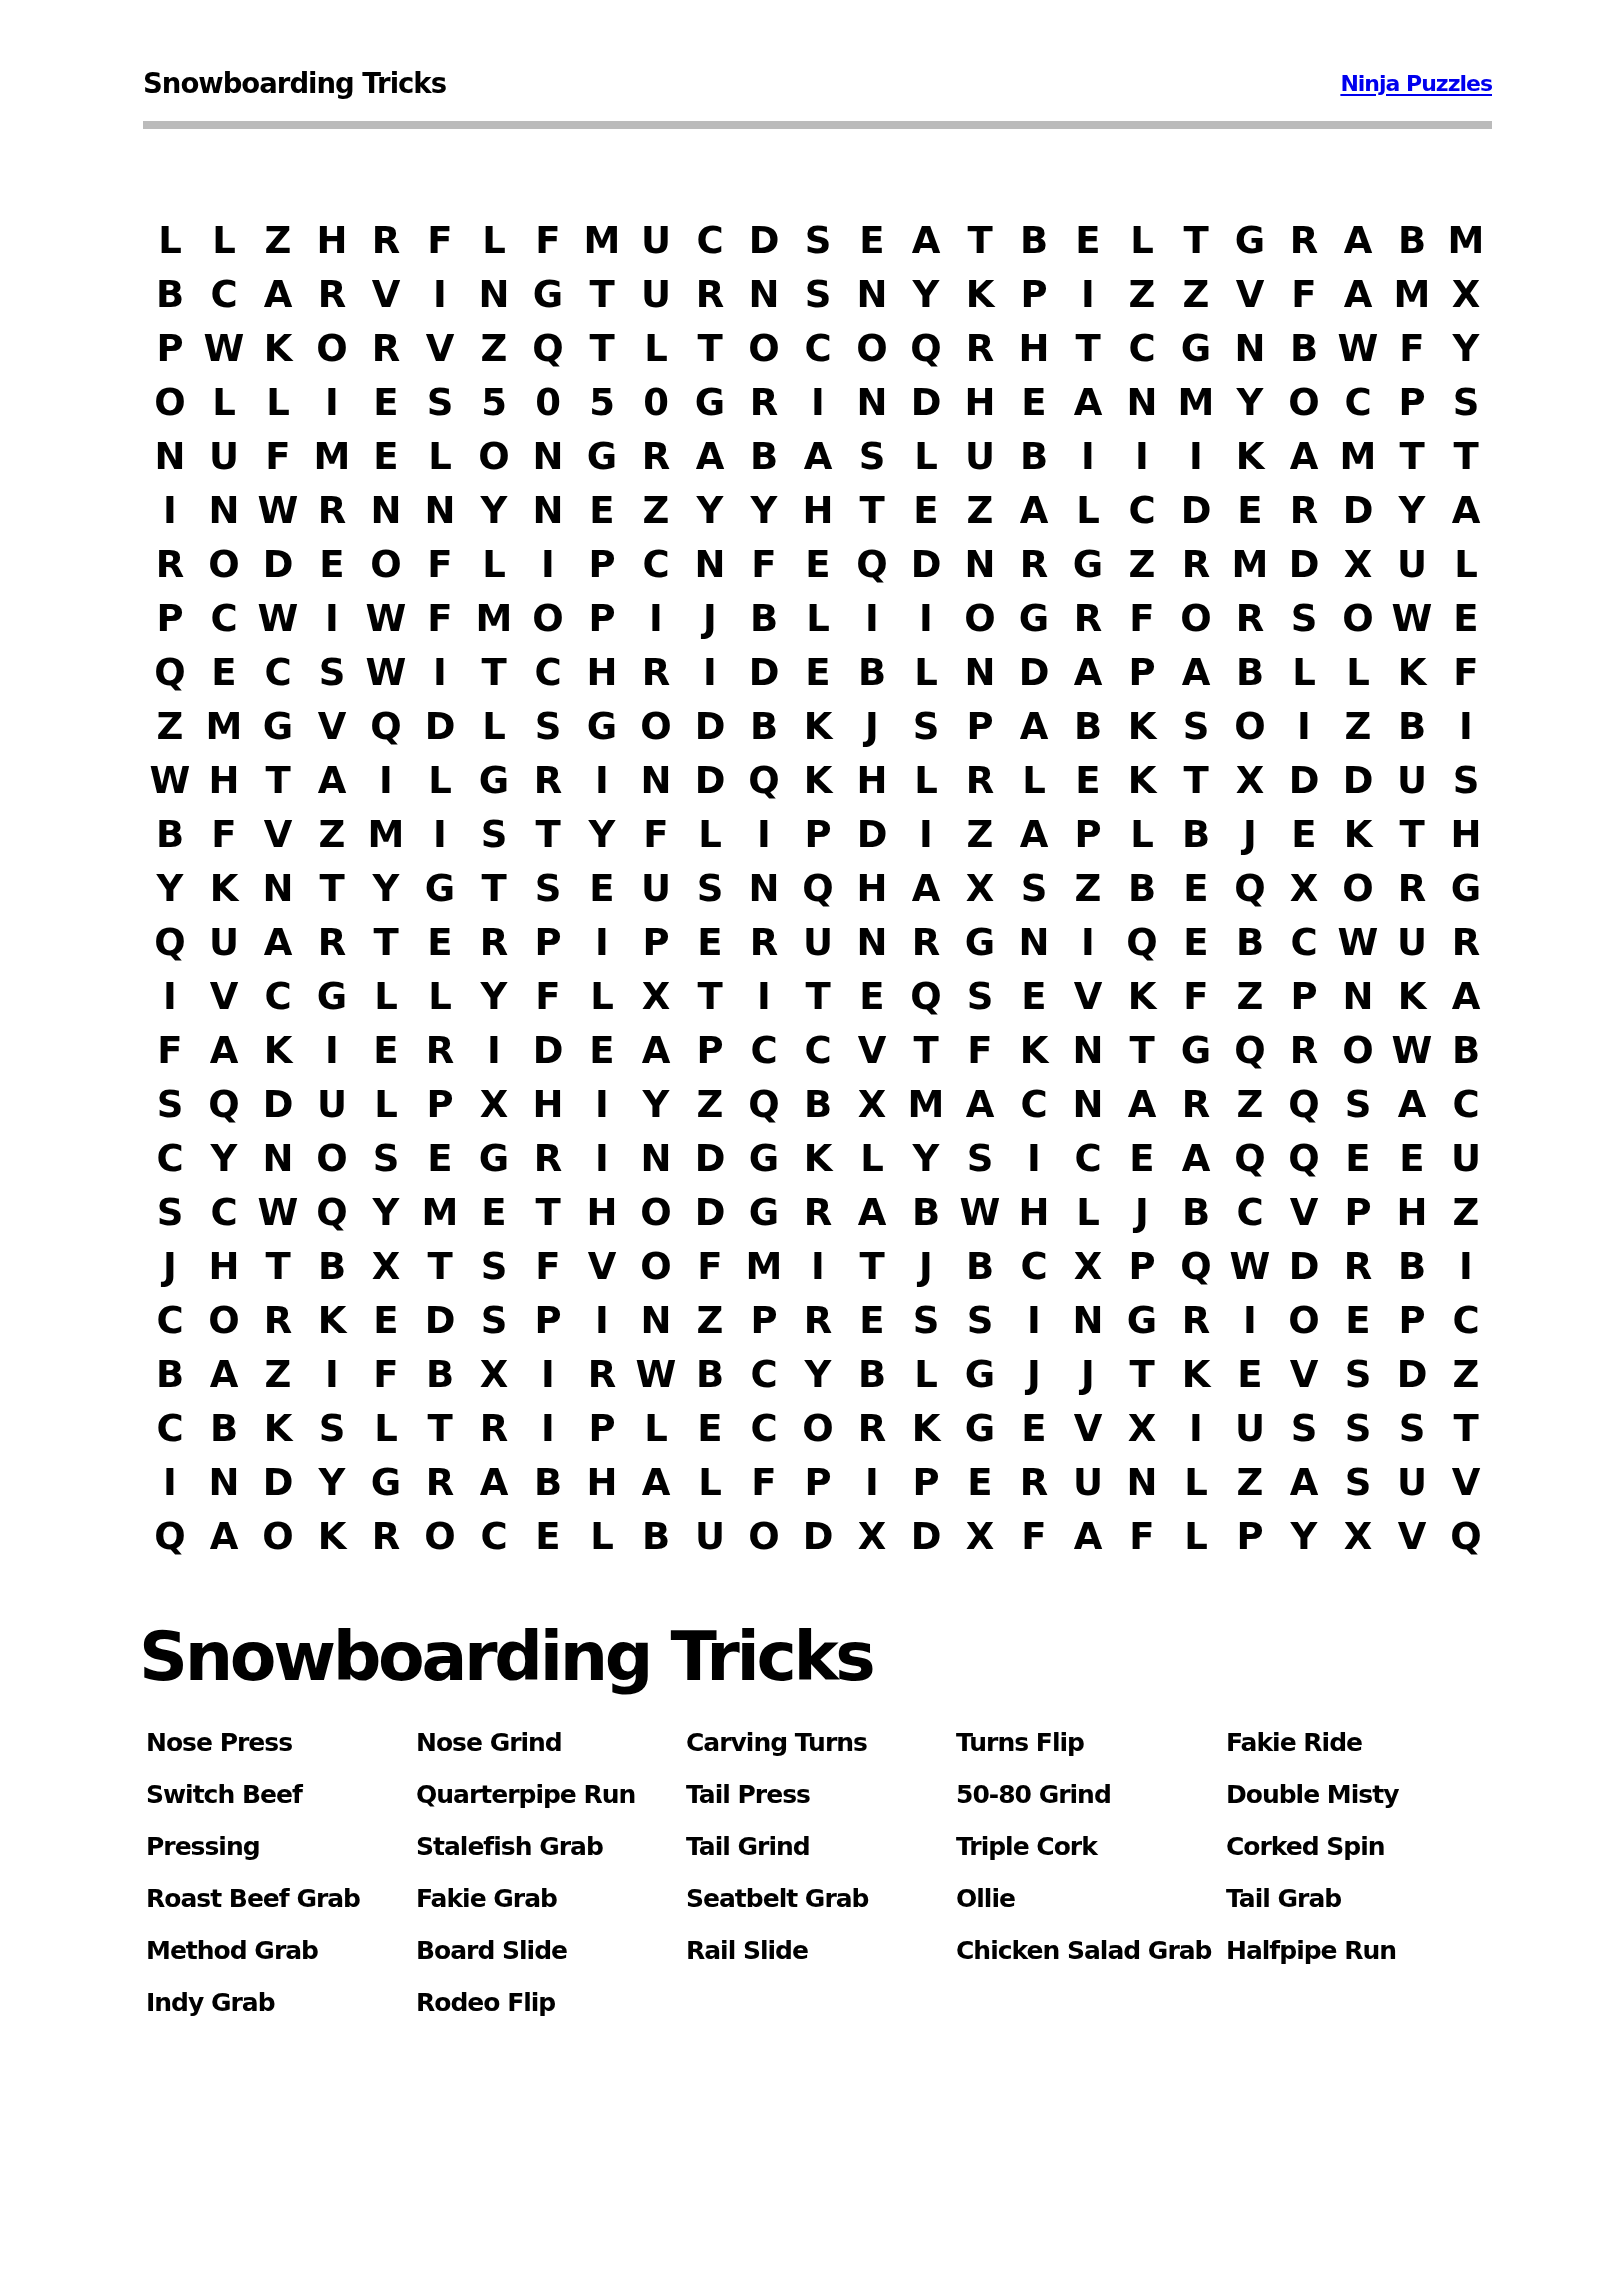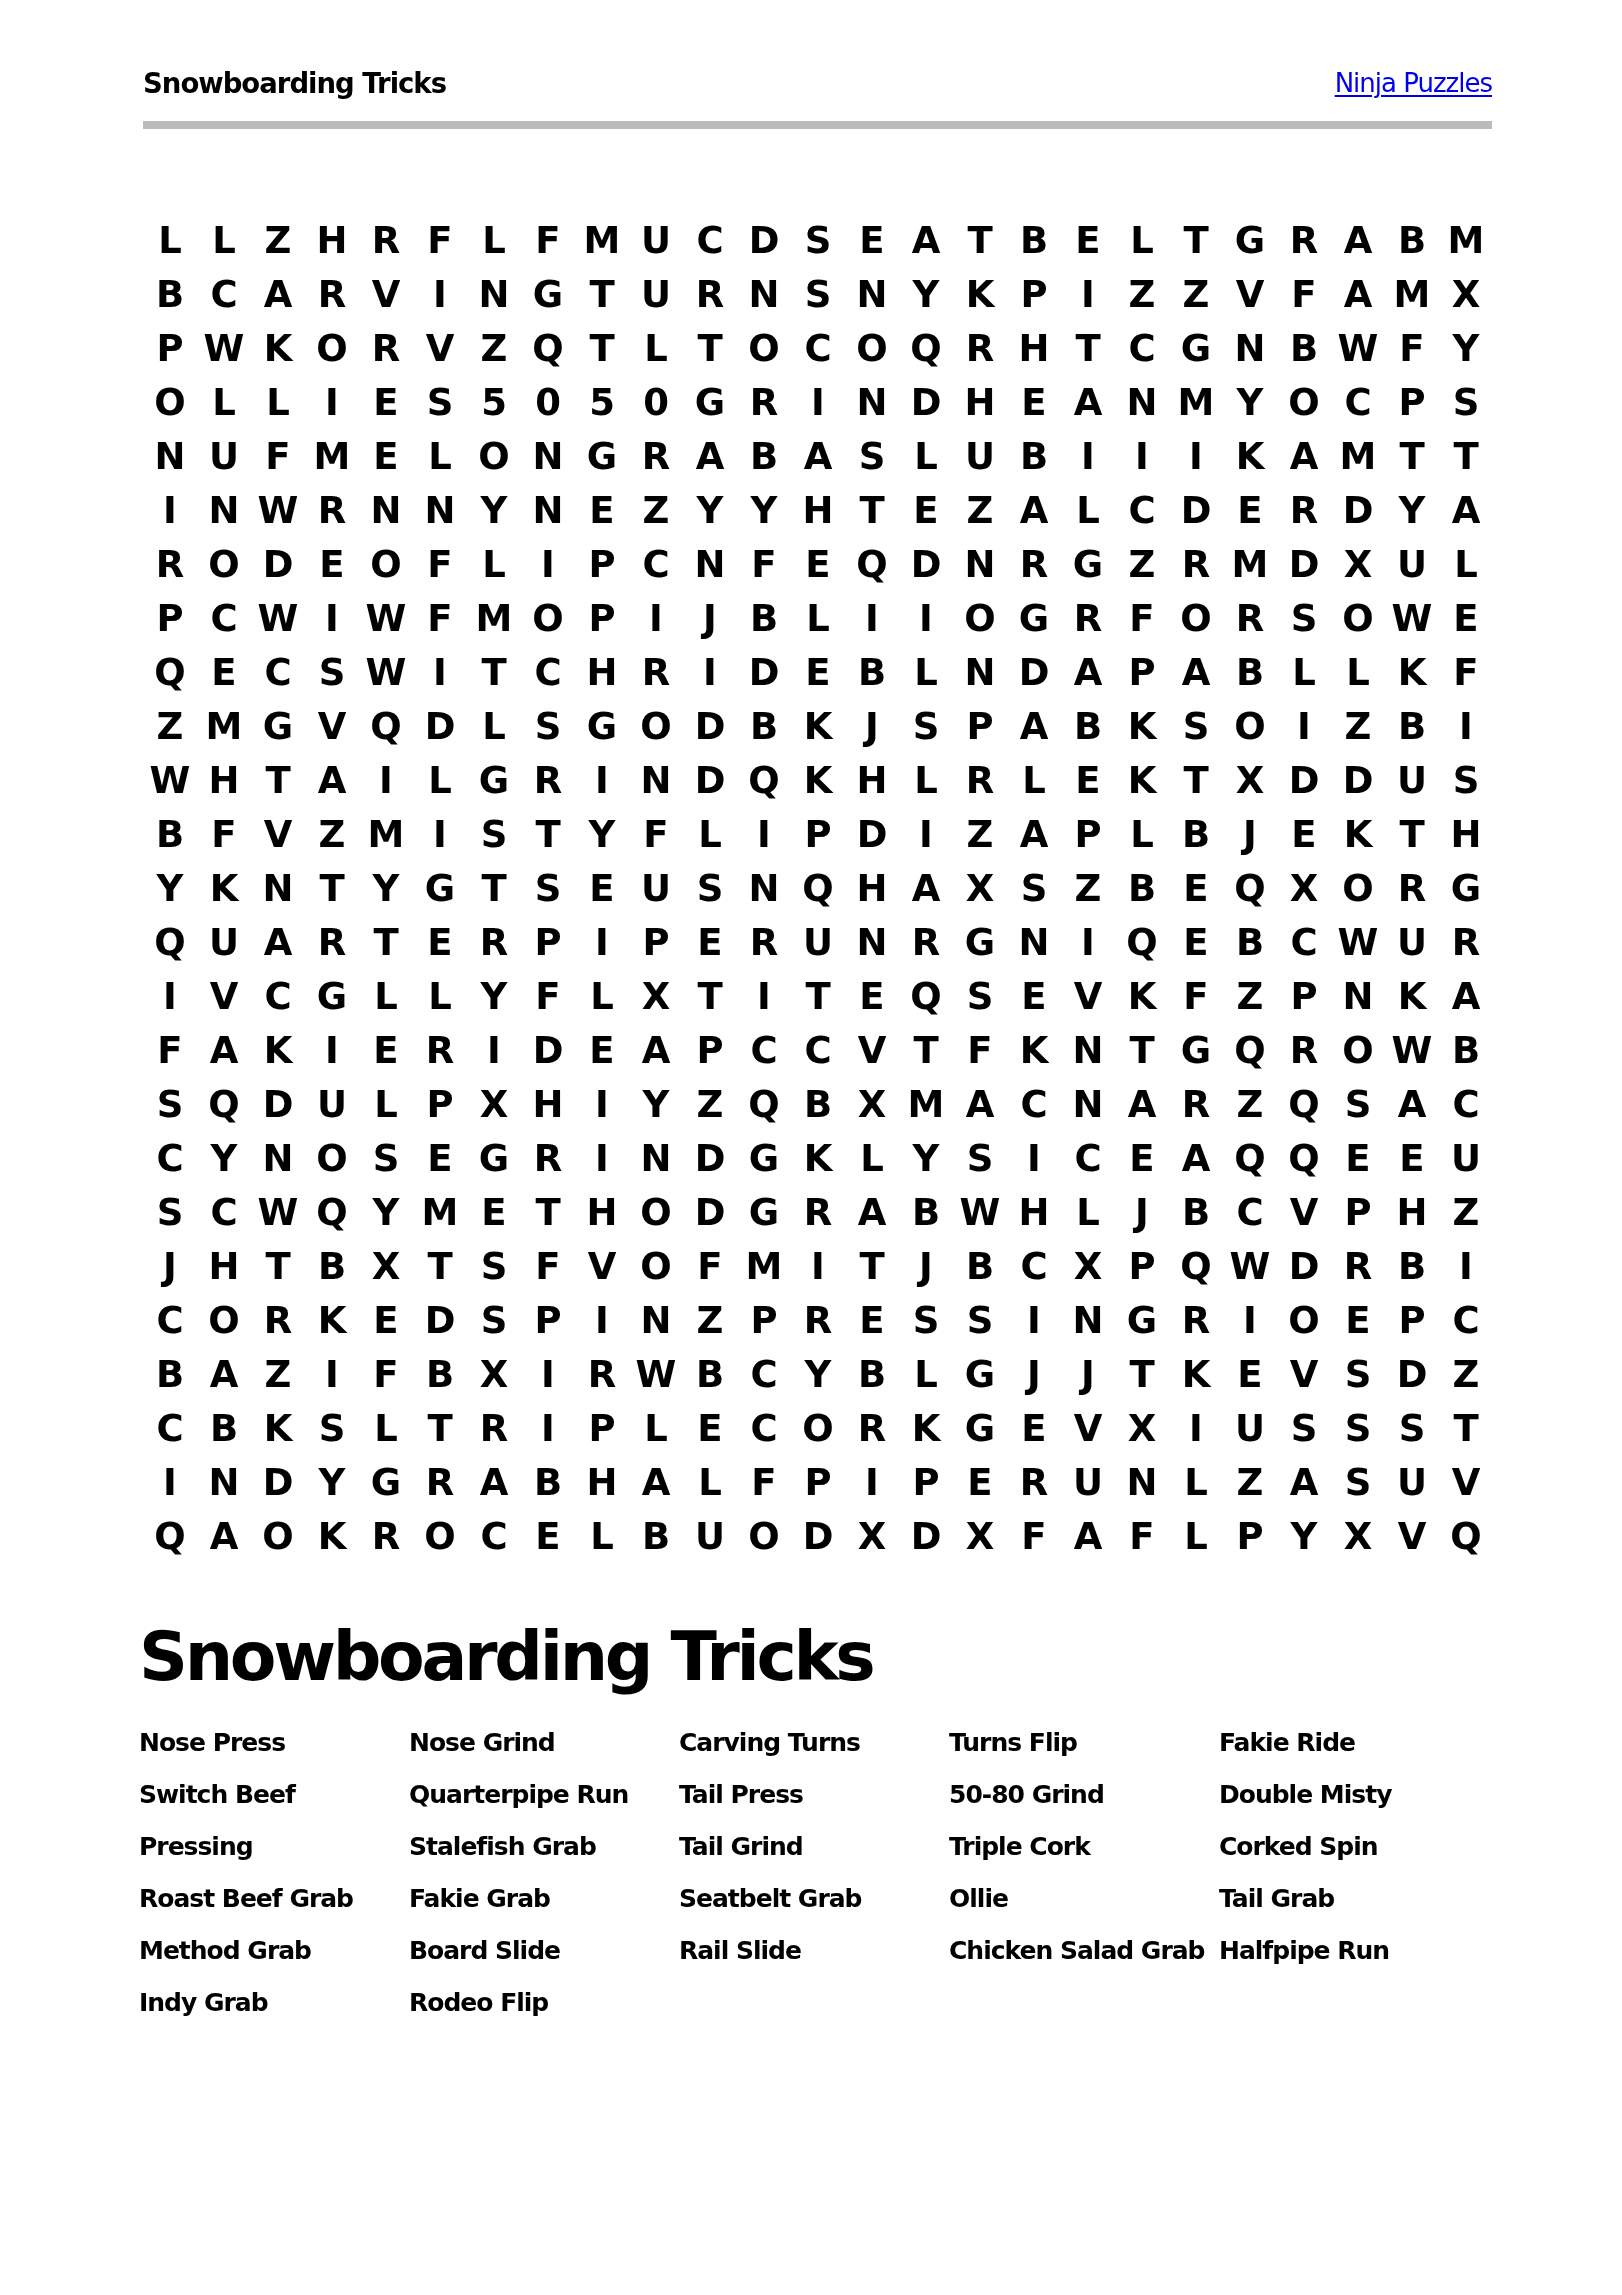--- a/index.html
+++ b/index.html
@@ -27,22 +27,22 @@
   }
   .header-title {
     font-family: "DejaVu Sans", sans-serif;
     font-weight: bold;
     font-size: 27.5px;
     letter-spacing: -1px;
     color: #000;
   }
   .header-link {
     font-family: "DejaVu Sans", sans-serif;
-    font-weight: normal;
-    font-size: 26px;
+    font-weight: bold;
+    font-size: 22px;
     letter-spacing: -1px;
     color: #0000ee;
     text-decoration: underline;
     text-decoration-thickness: 2px;
     text-underline-offset: 3.3px;
     cursor: pointer;
   }
   .header-rule {
     position: absolute;
     left: 143px;
@@ -77,21 +77,21 @@
     top: 1623px;
     font-family: "DejaVu Sans", sans-serif;
     font-weight: bold;
     font-size: 68px;
     letter-spacing: -3.3px;
     line-height: 1;
     color: #000;
   }
   .word-list {
     position: absolute;
-    left: 139px;
+    left: 146px;
     top: 1728px;
     width: 1349px;
     display: grid;
     grid-template-columns: repeat(5, 270px);
     grid-auto-rows: 52px;
   }
   .word {
     font-family: "DejaVu Sans", sans-serif;
     font-weight: bold;
     font-size: 25px;

